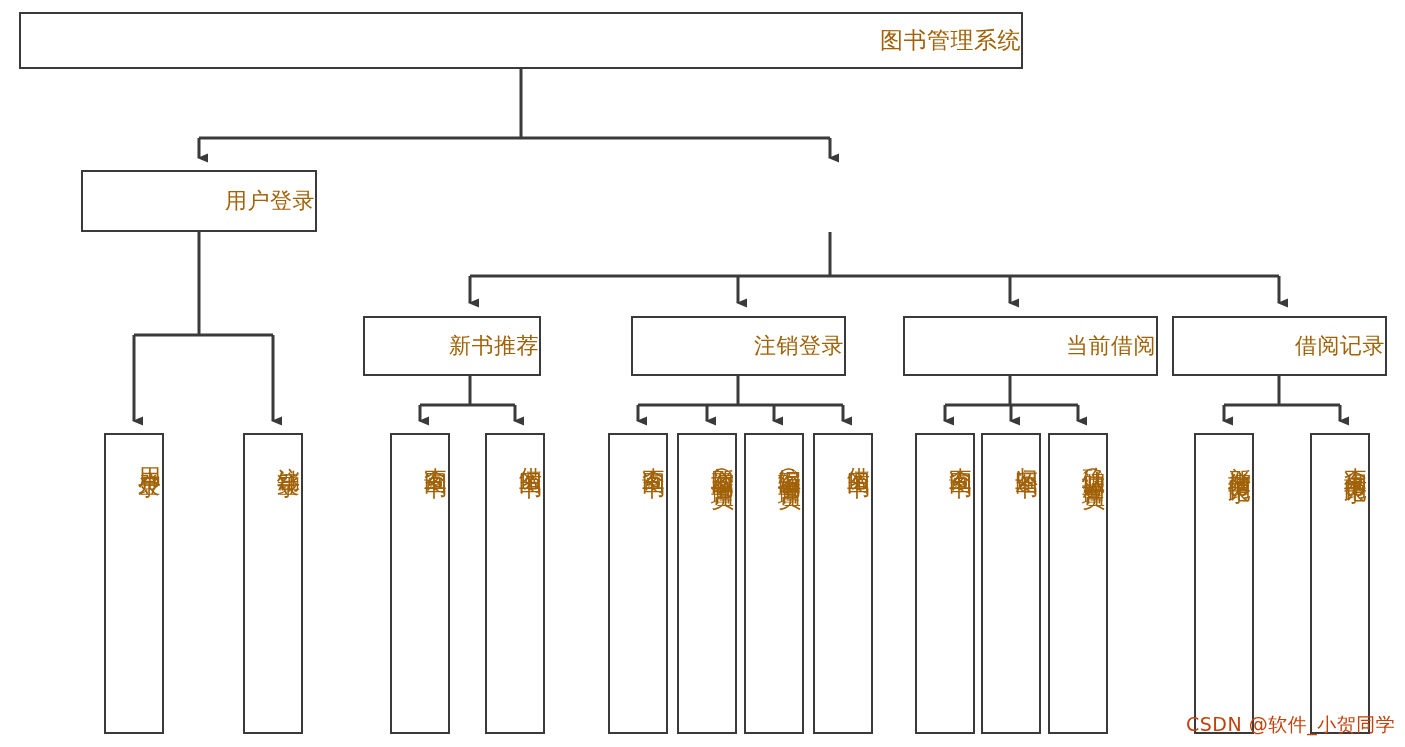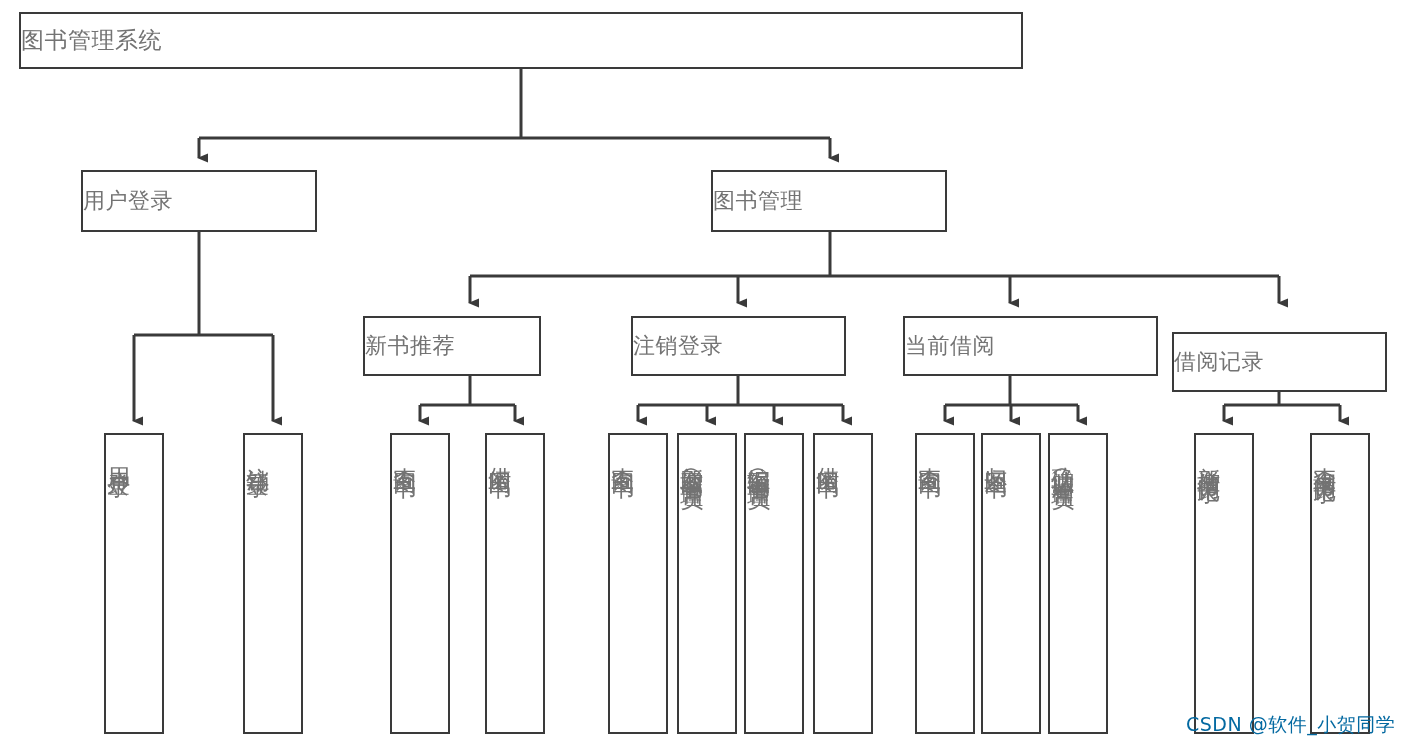--- a/index.html
+++ b/index.html
@@ -25,22 +25,22 @@
     height: 747px;
     pointer-events: none;
   }
   .node {
     position: absolute;
     box-sizing: border-box;
     background: #ffffff;
     border: 2px solid #3a3a3a;
     display: flex;
     align-items: center;
-    justify-content: flex-start;
-    color: #737373;
+    justify-content: flex-end;
+    color: #a16207;
   }
   .node .lbl {
     display: block;
     line-height: 1.18;
     letter-spacing: 0.5px;
     white-space: pre;
   }
   .node.h .lbl {
     font-size: 22px;
   }
@@ -56,21 +56,21 @@
     text-orientation: upright;
     font-size: 23px;
     letter-spacing: 3px;
     line-height: 1.1;
   }
   .watermark {
     position: absolute;
     left: 1186px;
     top: 712px;
     font-size: 19px;
-    color: #0369a1;
+    color: #c2410c;
     white-space: pre;
     letter-spacing: 0.5px;
     font-family: "DejaVu Sans", "Liberation Sans", sans-serif;
   }
 </style>
 </head>
 <body>
 
 <div id="canvas">
 
@@ -124,34 +124,31 @@
     </g>
   </svg>
 
   <div class="node h root" style="left:19px; top:12px; width:1004px; height:57px;">
     <span class="lbl">图书管理系统</span>
   </div>
 
   <div class="node h" style="left:81px; top:170px; width:236px; height:62px;">
     <span class="lbl">用户登录</span>
   </div>
-  <div class="node h" style="left:711px; top:170px; width:236px; height:62px;">
-    <span class="lbl">图书管理</span>
-  </div>
 
   <div class="node h" style="left:363px; top:316px; width:178px; height:60px;">
     <span class="lbl">新书推荐</span>
   </div>
   <div class="node h" style="left:631px; top:316px; width:215px; height:60px;">
     <span class="lbl">注销登录</span>
   </div>
   <div class="node h" style="left:903px; top:316px; width:255px; height:60px;">
     <span class="lbl">当前借阅</span>
   </div>
-  <div class="node h" style="left:1172px; top:316px; width:215px; height:60px;margin-top:16px;">
+  <div class="node h" style="left:1172px; top:316px; width:215px; height:60px;">
     <span class="lbl">借阅记录</span>
   </div>
 
   <div class="node v" style="left:104px; top:433px; width:60px; height:301px;">
     <span class="lbl">用户登录</span>
   </div>
   <div class="node v" style="left:243px; top:433px; width:60px; height:301px;">
     <span class="lbl">注销登录</span>
   </div>
 

